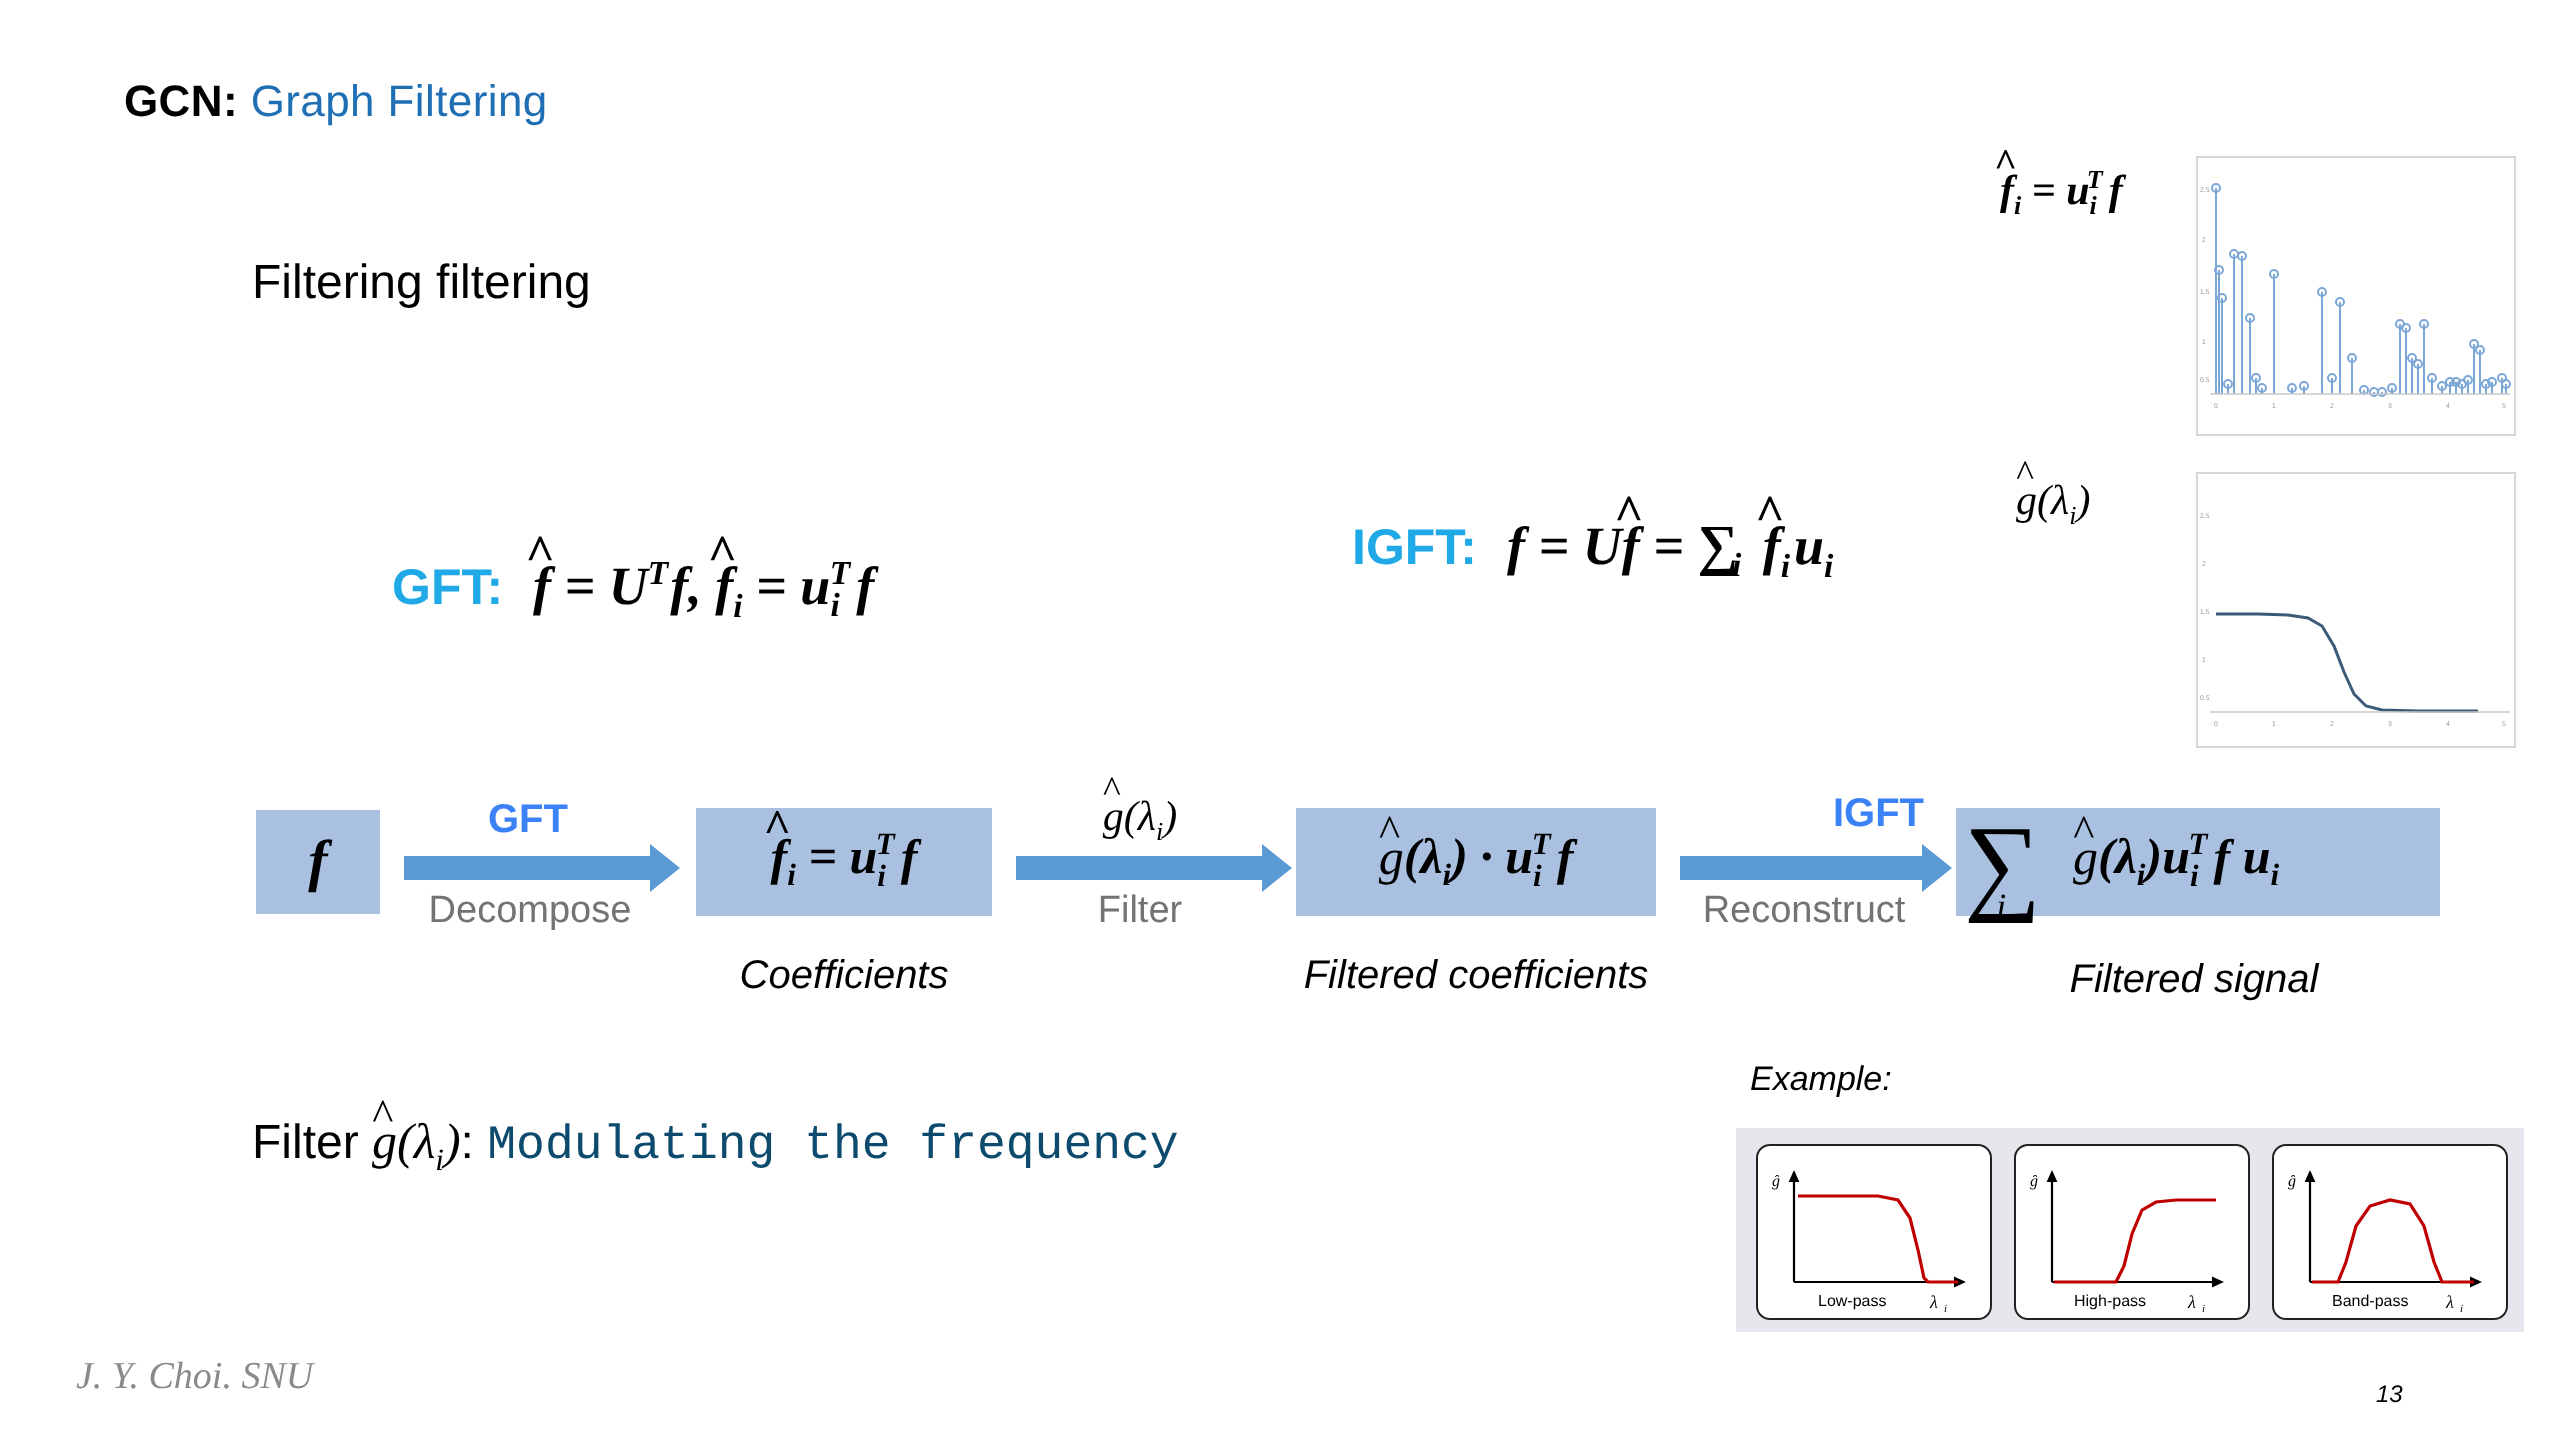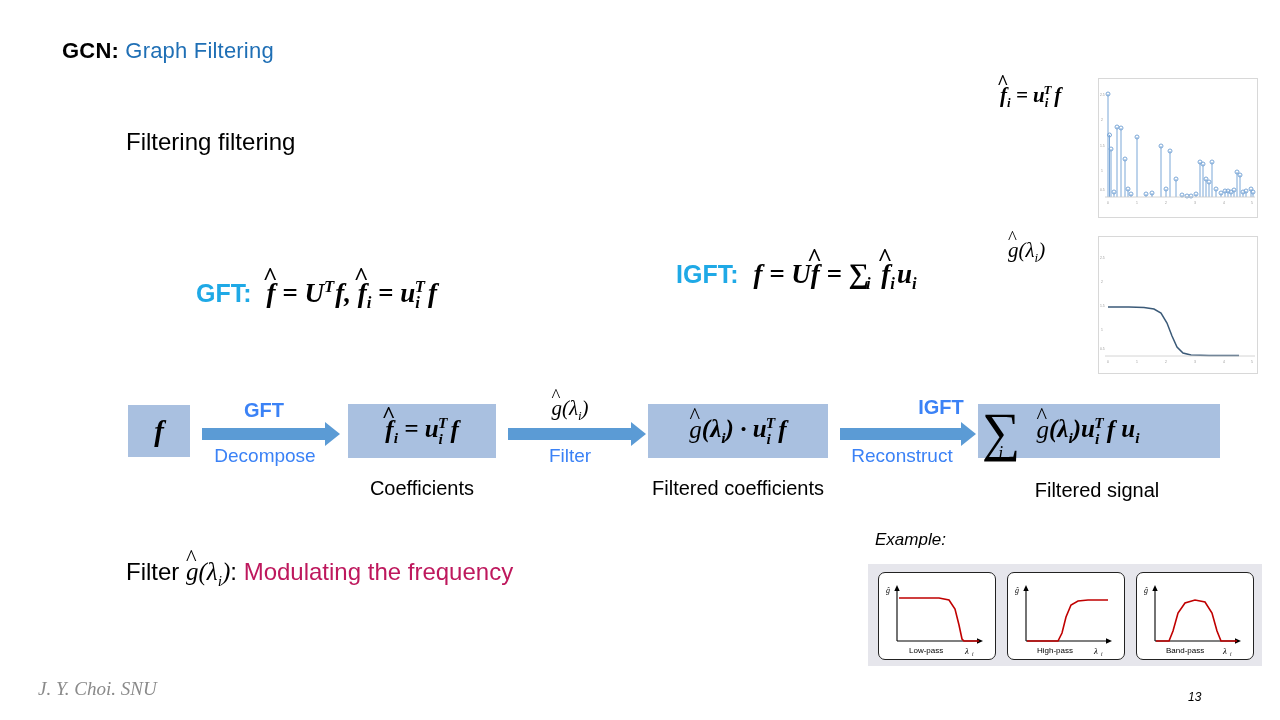--- a/index.html
+++ b/index.html
@@ -15,21 +15,21 @@
     position:absolute;left:62px;top:38px;
     font-size:22px;font-weight:700;color:#000;
     white-space:nowrap;letter-spacing:.2px;
   }
   .title .blue{color:#1f6fb5;font-weight:400;}
 
   
   .body-line{
     position:absolute;font-size:24px;color:#000;white-space:nowrap;
   }
-  .cyan{color:#be185d;}
+  .cyan{color:#0c4a6e;font-family:Liberation Mono, monospace;}
   .cyan-b{color:#29b0e8;font-weight:700;}
   .blue-head{color:#1fa9e6;font-weight:700;}
   .mi{font-family:"Liberation Serif", serif;font-style:italic;}
   .mib{font-family:"Liberation Serif", serif;font-style:italic;font-weight:700;}
   .mup{font-family:"Liberation Serif", serif;font-style:normal;}
   sup.t{font-size:.62em;vertical-align:super;font-style:italic;}
   sub.t{font-size:.62em;vertical-align:sub;font-style:italic;}
 
   .eqrow{position:absolute;font-size:25px;white-space:nowrap;}
   .hat{position:relative;display:inline-block;}
@@ -52,22 +52,22 @@
     color:#000;white-space:nowrap;
   }
   .arrow{position:absolute;height:12px;background:#5b9bd5;}
   .arrow::after{
     content:"";position:absolute;right:-14px;top:-6px;
     border-left:15px solid #5b9bd5;
     border-top:12px solid transparent;border-bottom:12px solid transparent;
   }
   .alab-top{position:absolute;font-size:20px;font-weight:700;color:#3b82f6;text-align:center;white-space:nowrap;}
   .alab-topm{position:absolute;font-size:21px;color:#000;text-align:center;white-space:nowrap;}
-  .alab-bot{position:absolute;font-size:19px;color:#3b82f6;text-align:center;white-space:nowrap;}
-  .caption{position:absolute;font-size:20px;color:#000;text-align:center;white-space:nowrap;}
+  .alab-bot{position:absolute;font-size:19px;color:#737373;text-align:center;white-space:nowrap;}
+  .caption{position:absolute;font-size:20px;color:#000;text-align:center;white-space:nowrap;font-style:italic;}
   .bigsum{
     font-family:"Liberation Serif", serif;font-style:normal;font-weight:400;
     font-size:54px;line-height:.8;position:relative;display:inline-block;
     top:2px;
   }
   .bigsum sub{font-size:.33em;position:absolute;left:42%;bottom:-.30em;font-style:italic;}
 
   
   .minifig{position:absolute;background:#fff;border:1px solid #d8d8d8;}
   .figlabel{position:absolute;font-size:19px;white-space:nowrap;}
@@ -143,21 +143,21 @@
     <div class="alab-bot" style="left:508px;top:445px;width:124px;">Filter</div>
 
     <div class="fbox" style="left:648px;top:404px;width:180px;height:54px;font-size:25px;">
       <span class="mib">
         <span class="hatl" style="font-weight:400;">g</span>(λ<sub class="t">i</sub>) · <b>u</b><sub class="t" style="margin-right:-5px;">i</sub><sup class="t">T</sup><span style="margin-left:3px;">f</span>
       </span>
     </div>
     <div class="caption" style="left:628px;top:477px;width:220px;">Filtered coefficients</div>
 
     <div class="arrow" style="left:840px;top:428px;width:122px;"></div>
-    <div class="alab-top" style="left:880px;top:396px;width:122px;">IGFT</div>
+    <div class="alab-top" style="left:840px;top:396px;width:122px;text-align:right;">IGFT</div>
     <div class="alab-bot" style="left:828px;top:445px;width:148px;">Reconstruct</div>
 
     <div class="fbox" style="left:978px;top:404px;width:238px;height:54px;font-size:25px;justify-content:flex-start;padding-left:4px;">
       <span class="bigsum">∑<sub>i</sub></span>
       <span class="mib" style="margin-left:16px;">
         <span class="hatl" style="font-weight:400;">g</span>(λ<sub class="t">i</sub>)<b>u</b><sub class="t" style="margin-right:-5px;">i</sub><sup class="t">T</sup><span style="margin-left:3px;">f</span>&nbsp;<b>u</b><sub class="t">i</sub>
       </span>
     </div>
     <div class="caption" style="left:978px;top:479px;width:238px;">Filtered signal</div>
   </div>

